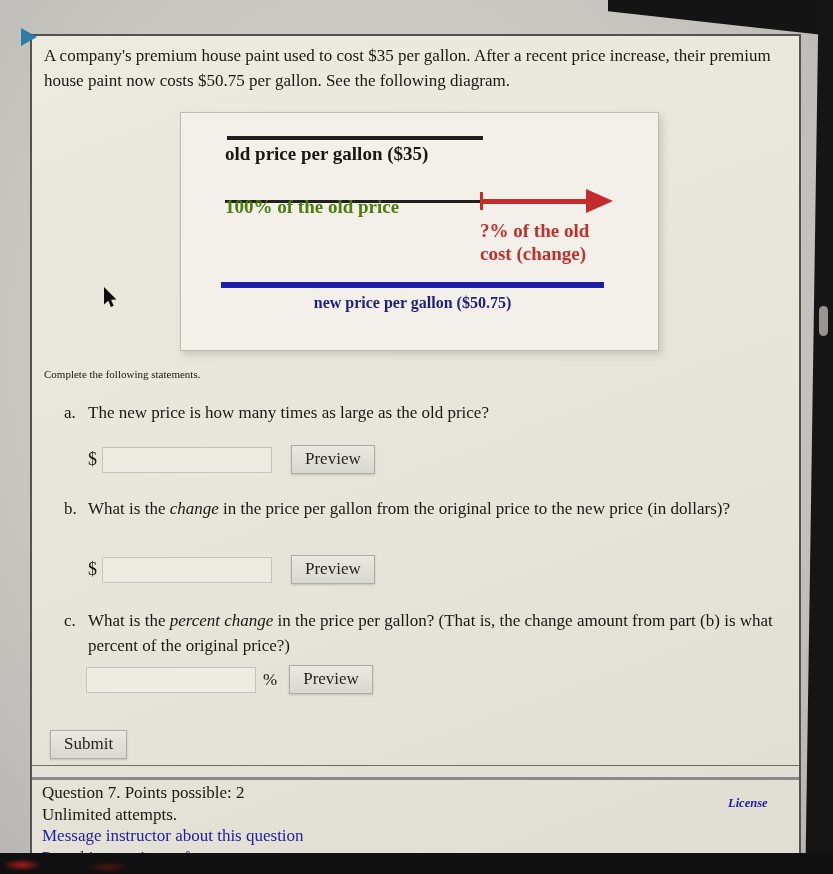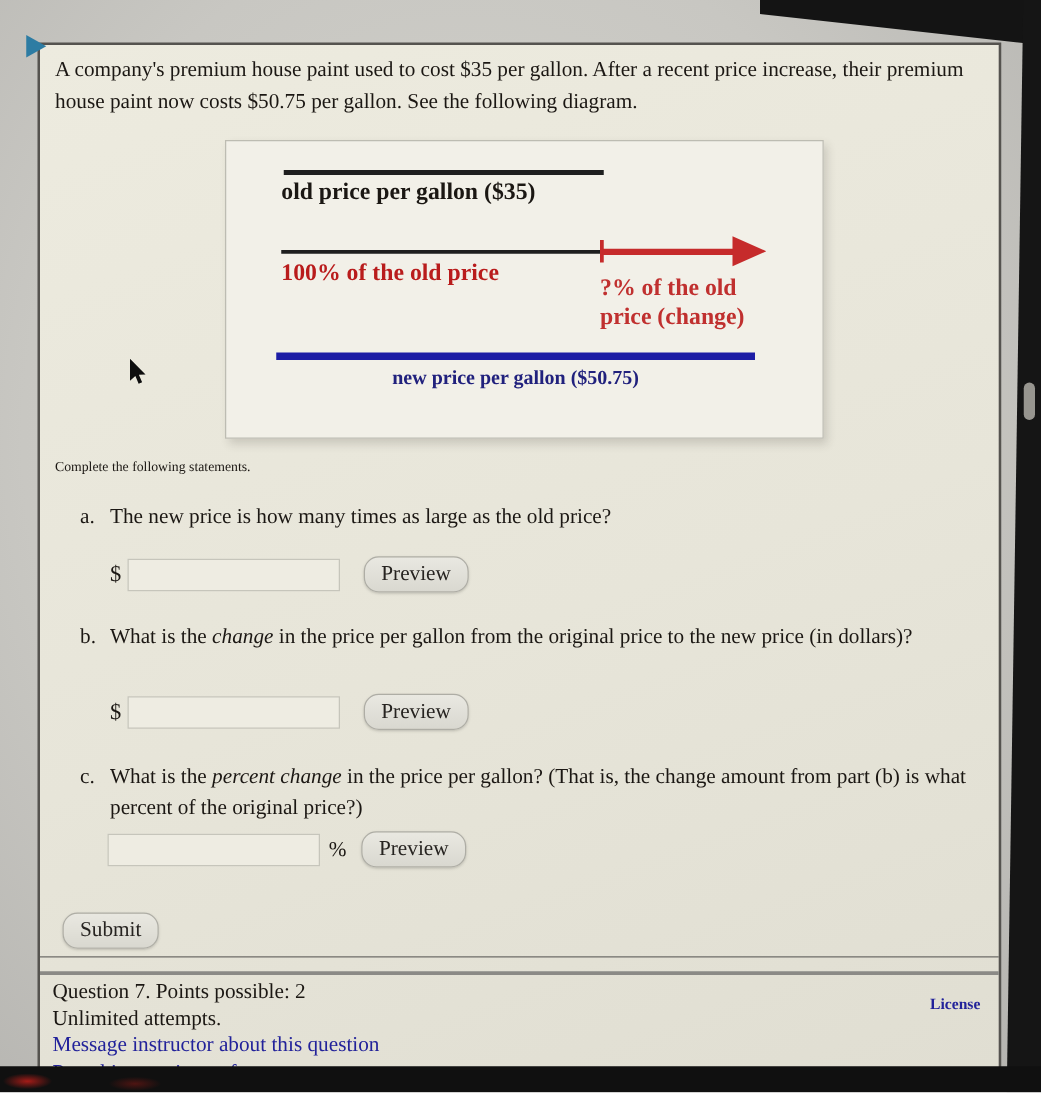--- a/index.html
+++ b/index.html
@@ -69,21 +69,21 @@
   }
   .d-label { position: absolute; font-weight: bold; font-size: 19px; white-space: nowrap; }
   .old-line  { position: absolute; left: 46px; top: 23px; width: 256px; height: 4px; background: #1f1f1f; }
   .old-label { left: 44px; top: 30px; color: #1b1713; }
   .base-line { position: absolute; left: 44px; top: 87px; width: 256px; height: 3px; background: #1f1f1f; }
   .red-tick  { position: absolute; left: 299px; top: 79px; width: 3px; height: 18px; background: #c62b2b; }
   .red-shaft { position: absolute; left: 301px; top: 86px; width: 106px; height: 5px; background: #c62b2b; }
   .red-head  { position: absolute; left: 405px; top: 76px; width: 0; height: 0;
                border-left: 27px solid #c62b2b;
                border-top: 12px solid transparent; border-bottom: 12px solid transparent; }
-  .base-label { left: 44px; top: 95px; color: #b91c1c; }
+  .base-label { left: 44px; top: 83px; color: #4d7c0f; }
   .change-label { position: absolute; left: 299px; top: 106px; color: #c0302f;
                   font-weight: bold; font-size: 19px; line-height: 23px; }
   .new-line  { position: absolute; left: 40px; top: 169px; width: 383px; height: 6px; background: #1d1da5; }
   .new-label { left: 40px; top: 181px; width: 383px; text-align: center; color: #21217d; font-size: 16px; }
 
   
   .cursor { position: absolute; left: 71px; top: 251px; z-index: 4; }
 
   .instructions { position: absolute; left: 12px; top: 332px; font-size: 11px; }
 
@@ -102,34 +102,34 @@
   .unit-after { font-size: 17px; margin-left: 7px; }
   input.ans {
     width: 170px; height: 26px;
     background: #eeece2; border: 1px solid #c6c5bb;
     font-family: "Liberation Serif", serif; font-size: 16px; padding: 0 5px;
   }
   .btn {
     margin-left: 19px;
     font-family: "Liberation Serif", serif; font-size: 17px; color: #262320;
     background: linear-gradient(#e9e8e1, #d9d8d0);
-    border: 1px solid #aeada5; border-radius: 12px;
+    border: 1px solid #aeada5; border-radius: 0;
     padding: 3px 13px 4px 13px;
     box-shadow: 0 1px 2px rgba(80,78,70,0.25);
     cursor: pointer;
   }
   .btn-c { margin-left: 12px; }
   .submit-btn { position: absolute; left: 18px; top: 694px; margin-left: 0; }
 
   .hr-thin  { position: absolute; left: 0; top: 729px; width: 100%; height: 1px; background: #6e6c68; }
   .hr-thick { position: absolute; left: 0; top: 741px; width: 100%; height: 3px; background: #8b8a86; }
 
   .qfooter { position: absolute; left: 10px; top: 746px; font-size: 17px; line-height: 21.5px; }
   .qfooter a, .license { color: #22229a; text-decoration: none; cursor: pointer; }
-  .license { position: absolute; left: 712px; top: 760px; font-size: 12.5px; font-weight: bold; }
+  .license { position: absolute; left: 696px; top: 760px; font-size: 12.5px; font-weight: bold; font-style: italic; }
 </style>
 </head>
 <body>
 
 <div class="screen">
 
   <span class="play-tri"></span>
 
   <div class="content-box">
 
@@ -139,21 +139,21 @@
       <div class="old-line"></div>
       <div class="d-label old-label">old price per gallon ($35)</div>
 
       <div class="base-line"></div>
       <div class="red-tick"></div>
       <div class="red-shaft"></div>
       <div class="red-head"></div>
       <div class="d-label base-label">100% of the old price</div>
       <div class="change-label">
         <div>?% of the old</div>
-        <div>price (change)</div>
+        <div>cost (change)</div>
       </div>
 
       <div class="new-line"></div>
       <div class="d-label new-label">new price per gallon ($50.75)</div>
     </div>
 
     <svg class="cursor" width="15" height="21" viewBox="0 0 15 21">
       <path d="M1 0 L1 17.5 L5.3 13.8 L7.9 20 L10.7 18.8 L8.1 12.8 L13.4 12.6 Z" fill="#0e0e0e"></path>
     </svg>
 

